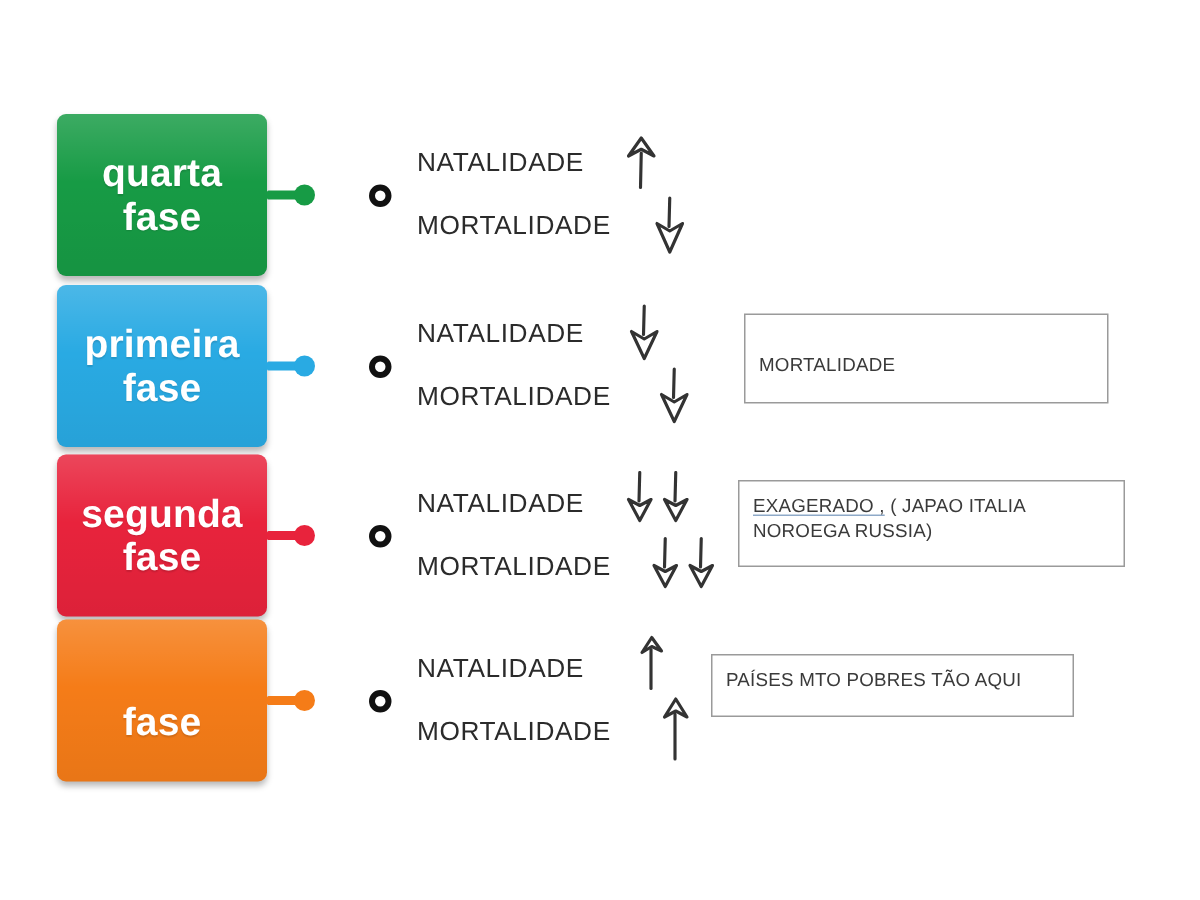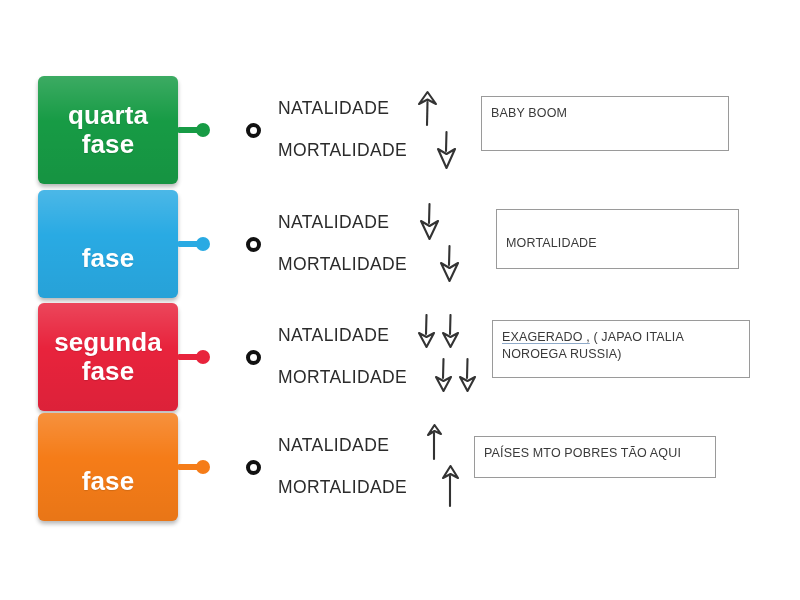--- a/index.html
+++ b/index.html
@@ -183,29 +183,26 @@
         <span class="rate-text">MORTALIDADE</span>
         <span class="arrows" style="left:157px;">
           <svg width="24" height="42" viewBox="0 0 24 42" aria-hidden="true">
             <path d="M11.5 3 L11 22" stroke="#333" stroke-width="2.1" fill="none" stroke-linecap="round"></path>
             <path d="M3 20 L11.5 39 L20 20 L11.5 25 Z" stroke="#333" stroke-width="2.1" fill="none" stroke-linejoin="round"></path>
           </svg>
         </span>
       </div>
     </div>
 
-    <div class="note" style="left:481px; top:20px; width:248px; height:55px;">
-      <span>BABY BOOM</span>
-    </div>
   </div>
 
   <div class="row" style="top:190px;">
     <div class="tile" style="background:#29aae3;">
       <span class="tile-inner"></span>
-      <span class="tile-label"><br><span>fase</span></span>
+      <span class="tile-label"><span>primeira</span><br><span>fase</span></span>
     </div>
     <div class="connector">
       <span class="bar" style="background:#29aae3;"></span>
       <span class="knob" style="background:#29aae3;"></span>
     </div>
     <div class="target-ring"></div>
 
     <div class="ratebox">
       <div class="rate-line top">
         <span class="rate-text">NATALIDADE</span>

